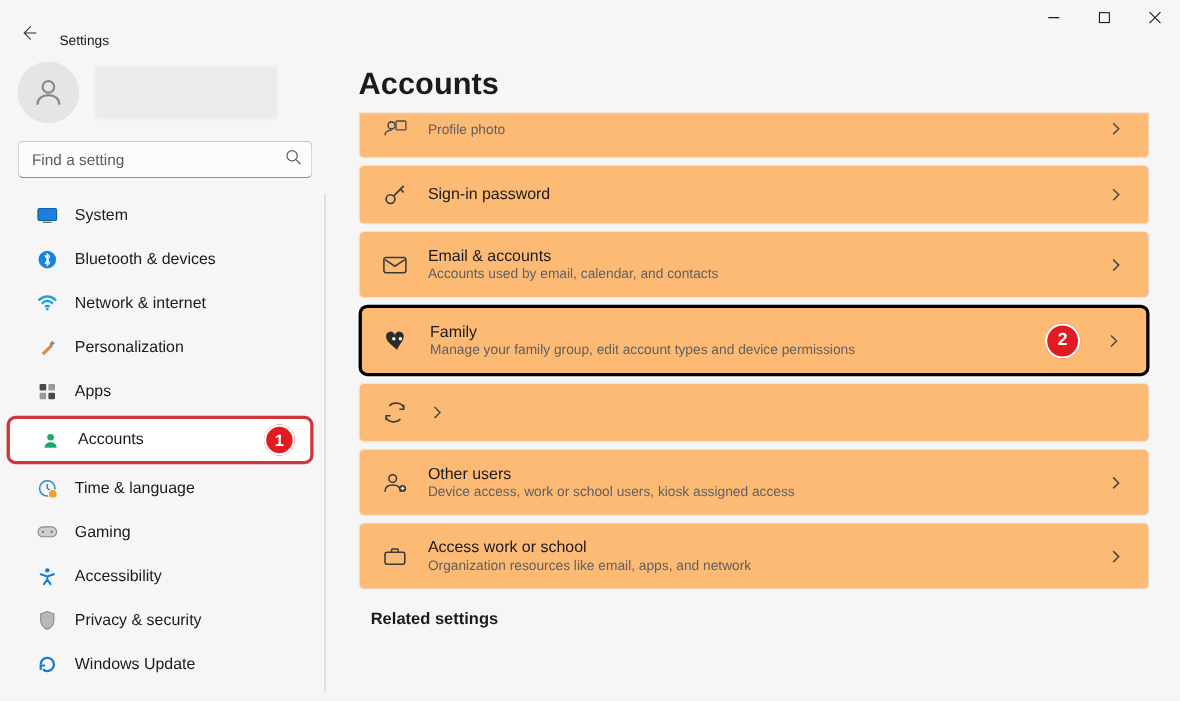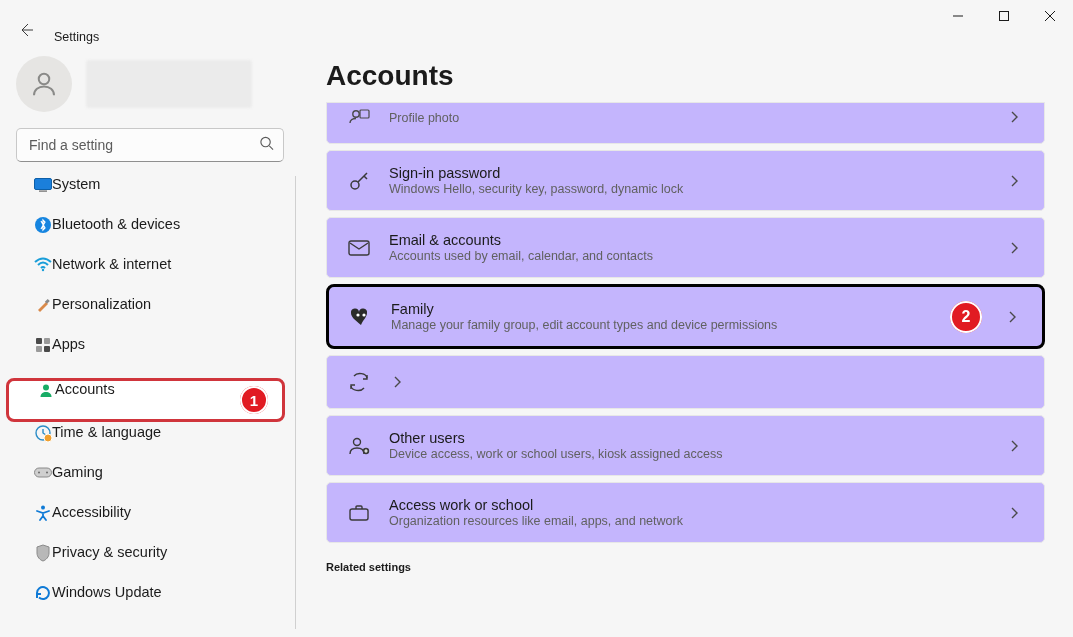--- a/index.html
+++ b/index.html
@@ -16,37 +16,37 @@
   .sidebar { width:300px; padding:12px 0 8px 0; display:flex; flex-direction:column; }
   .profile { display:flex; align-items:center; padding:0 16px 16px 16px; gap:14px; }
   .avatar { width:56px; height:56px; border-radius:50%; background:#e6e5e3; display:flex; align-items:center; justify-content:center; }
   .profile-blur { width:166px; height:48px; background:#ebebeb; filter:blur(1px); border-radius:3px; }
   .search-wrap { padding:0 16px 14px 16px; }
   .search { position:relative; }
   .search input { width:100%; height:34px; border:1px solid #c8c8c8; border-bottom:1.5px solid #8f8f8f; border-radius:5px; padding:0 34px 0 12px; font-size:14px; background:#fcfcfc; color:#333;}
   .search input::placeholder { color:#5c5c5c; }
   .search .sicon { position:absolute; right:10px; top:50%; transform:translateY(-50%); pointer-events:none;}
   .nav { flex:1; overflow:hidden; border-right:1px solid #d0d0d0; padding-right:4px; margin-right:4px;}
-  .nav-item { display:flex; align-items:flex-start; height:40px; padding:0 10px 0 28px; font-size:14.5px; cursor:pointer; border-radius:4px; margin:0 6px; position:relative;}
+  .nav-item { display:flex; align-items:center; gap:16px; height:40px; padding:0 10px 0 28px; font-size:14.5px; cursor:pointer; border-radius:4px; margin:0 6px; position:relative;}
   .nav-item .nicon { width:18px; height:18px; display:flex; align-items:center; justify-content:center; font-size:16px;}
   .nav-item.boxed { border:3px solid #d0353c; border-radius:8px; background:#fff; margin:2px 6px; height:44px;}
   .num-badge { position:absolute; right:14px; top:50%; transform:translateY(-50%); width:28px; height:28px; border-radius:50%; background:#e11b22; color:#fff; display:flex; align-items:center; justify-content:center; font-weight:700; font-size:15px; box-shadow:0 0 0 2px #fff inset;}
   
   .main { flex:1; padding:8px 28px 0 26px; overflow:hidden; position:relative; }
   .page-title { font-size:28px; font-weight:600; margin:8px 0 10px 0; }
-  .card { background:#c4b5fd; border:1px solid #e7e7e7; border-radius:5px; padding:14px 20px 14px 20px; margin-bottom:6px; display:flex; align-items:center; gap:18px; cursor:pointer; position:relative;}
+  .card { background:#fdba74; border:1px solid #e7e7e7; border-radius:5px; padding:14px 20px 14px 20px; margin-bottom:6px; display:flex; align-items:center; gap:18px; cursor:pointer; position:relative;}
   .card.first { border-top-left-radius:0; border-top-right-radius:0; padding-top:2px; padding-bottom:14px;}
   .card .cicon { width:24px; height:24px; display:flex; align-items:center; justify-content:center; flex:0 0 24px;}
   .card .texts { flex:1; min-width:0; }
   .card .t1 { font-size:14.5px; }
   .card .t2 { font-size:12.5px; color:#616161; margin-top:1px; }
   .card .chev { flex:0 0 18px; display:flex; align-items:center; justify-content:center; color:#5a5a5a;}
   .card.boxed { border:3px solid #000000; border-radius:8px; }
   .card .num-badge2 { position:absolute; right:60px; top:50%; transform:translateY(-50%); width:32px; height:32px; border-radius:50%; background:#e11b22; color:#fff; display:flex; align-items:center; justify-content:center; font-weight:700; font-size:16px; box-shadow:0 0 0 2px #fff inset;}
-  .section-heading { font-size:11px; font-weight:600; margin:18px 0 8px 0; }
+  .section-heading { font-size:15px; font-weight:600; margin:18px 0 8px 11px; }
   
   svg { overflow:visible; }
 </style>
 </head>
 <body>
 
 <div class="titlebar">
   <div class="back-btn">
     <svg width="16" height="16" viewBox="0 0 16 16">
         <path d="M10 2 L4 8 L10 14" stroke="#3a3a3a" stroke-width="1" fill="none"></path>
@@ -230,21 +230,20 @@
 
     <div class="card">
       <span class="cicon">
           <svg width="22" height="22" viewBox="0 0 22 22">
             <circle cx="7" cy="15" r="4" fill="none" stroke="#3a3a3a" stroke-width="1.5"></circle>
             <path d="M10 12 L19 3 M16 6 L19 9" stroke="#3a3a3a" stroke-width="1.5" fill="none"></path>
           </svg>
         </span>
       <div class="texts">
         <div class="t1">Sign-in password</div>
-        <div class="t2">Windows Hello, security key, password, dynamic lock</div>
       </div>
       <span class="chev">
           <svg width="8" height="12">
             <path d="M1 1 L6 6 L1 11" stroke="#4a4a4a" stroke-width="1.4" fill="none"></path>
           </svg>
         </span>
     </div>
 
     <div class="card">
       <span class="cicon">

